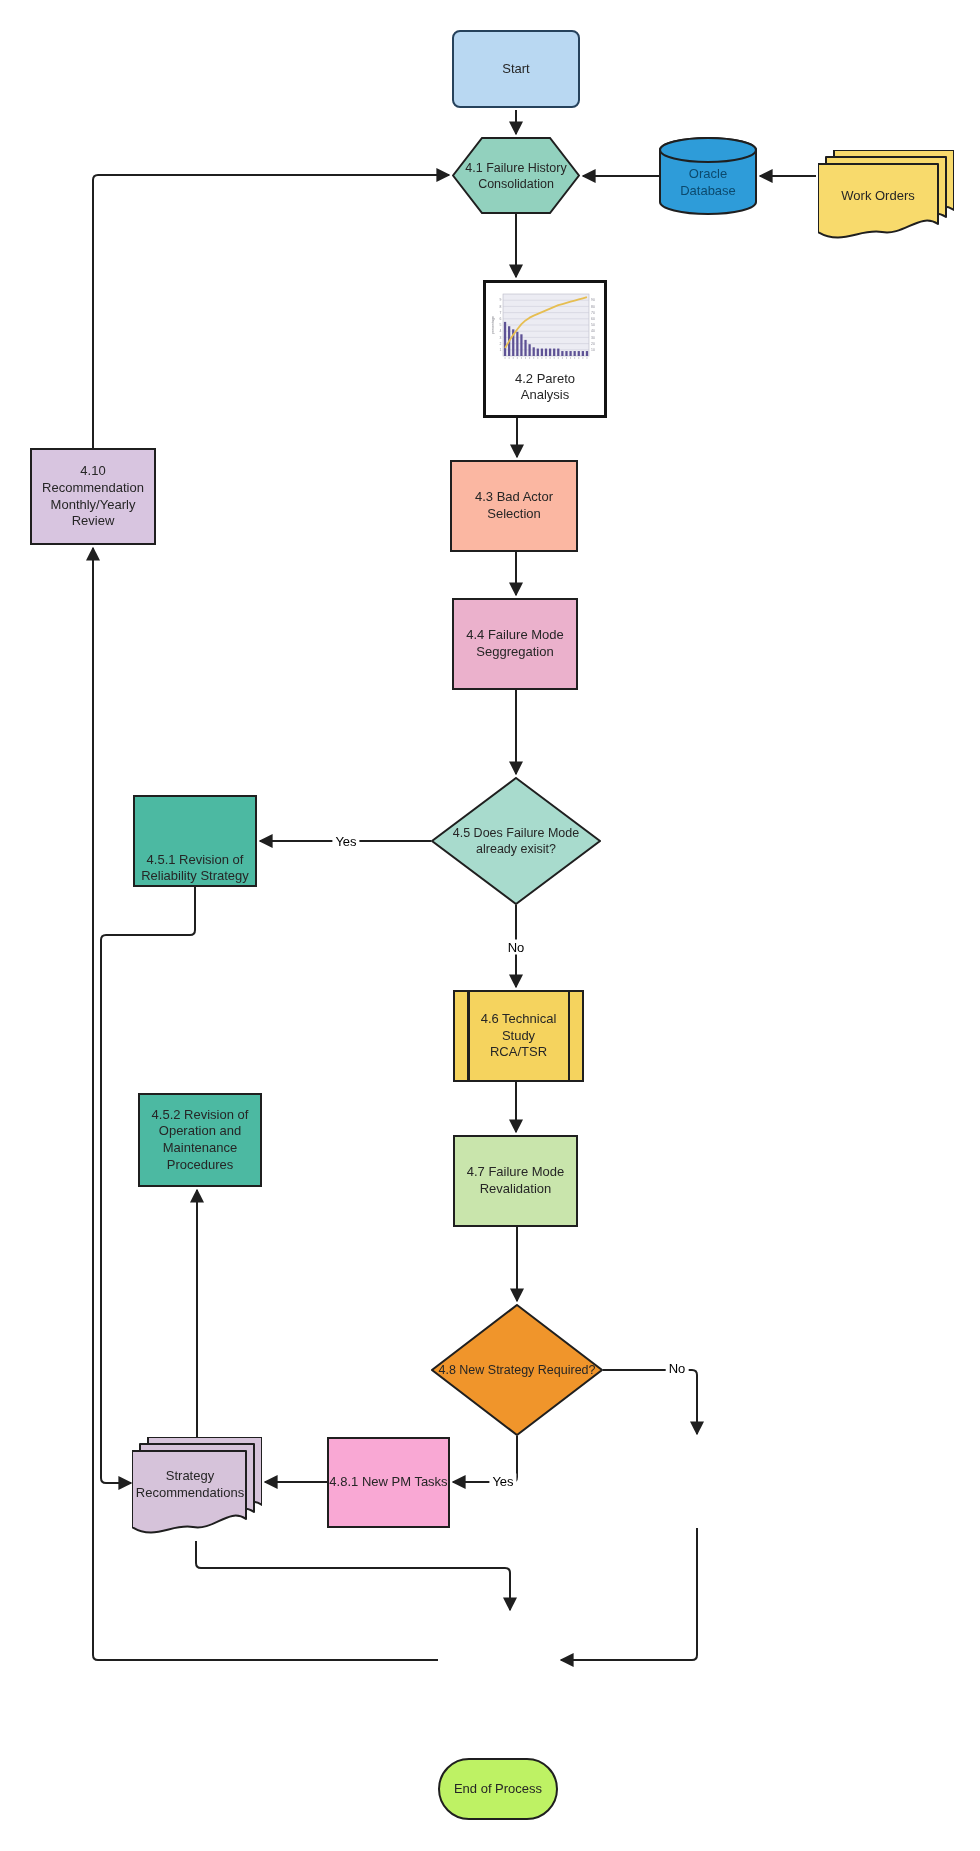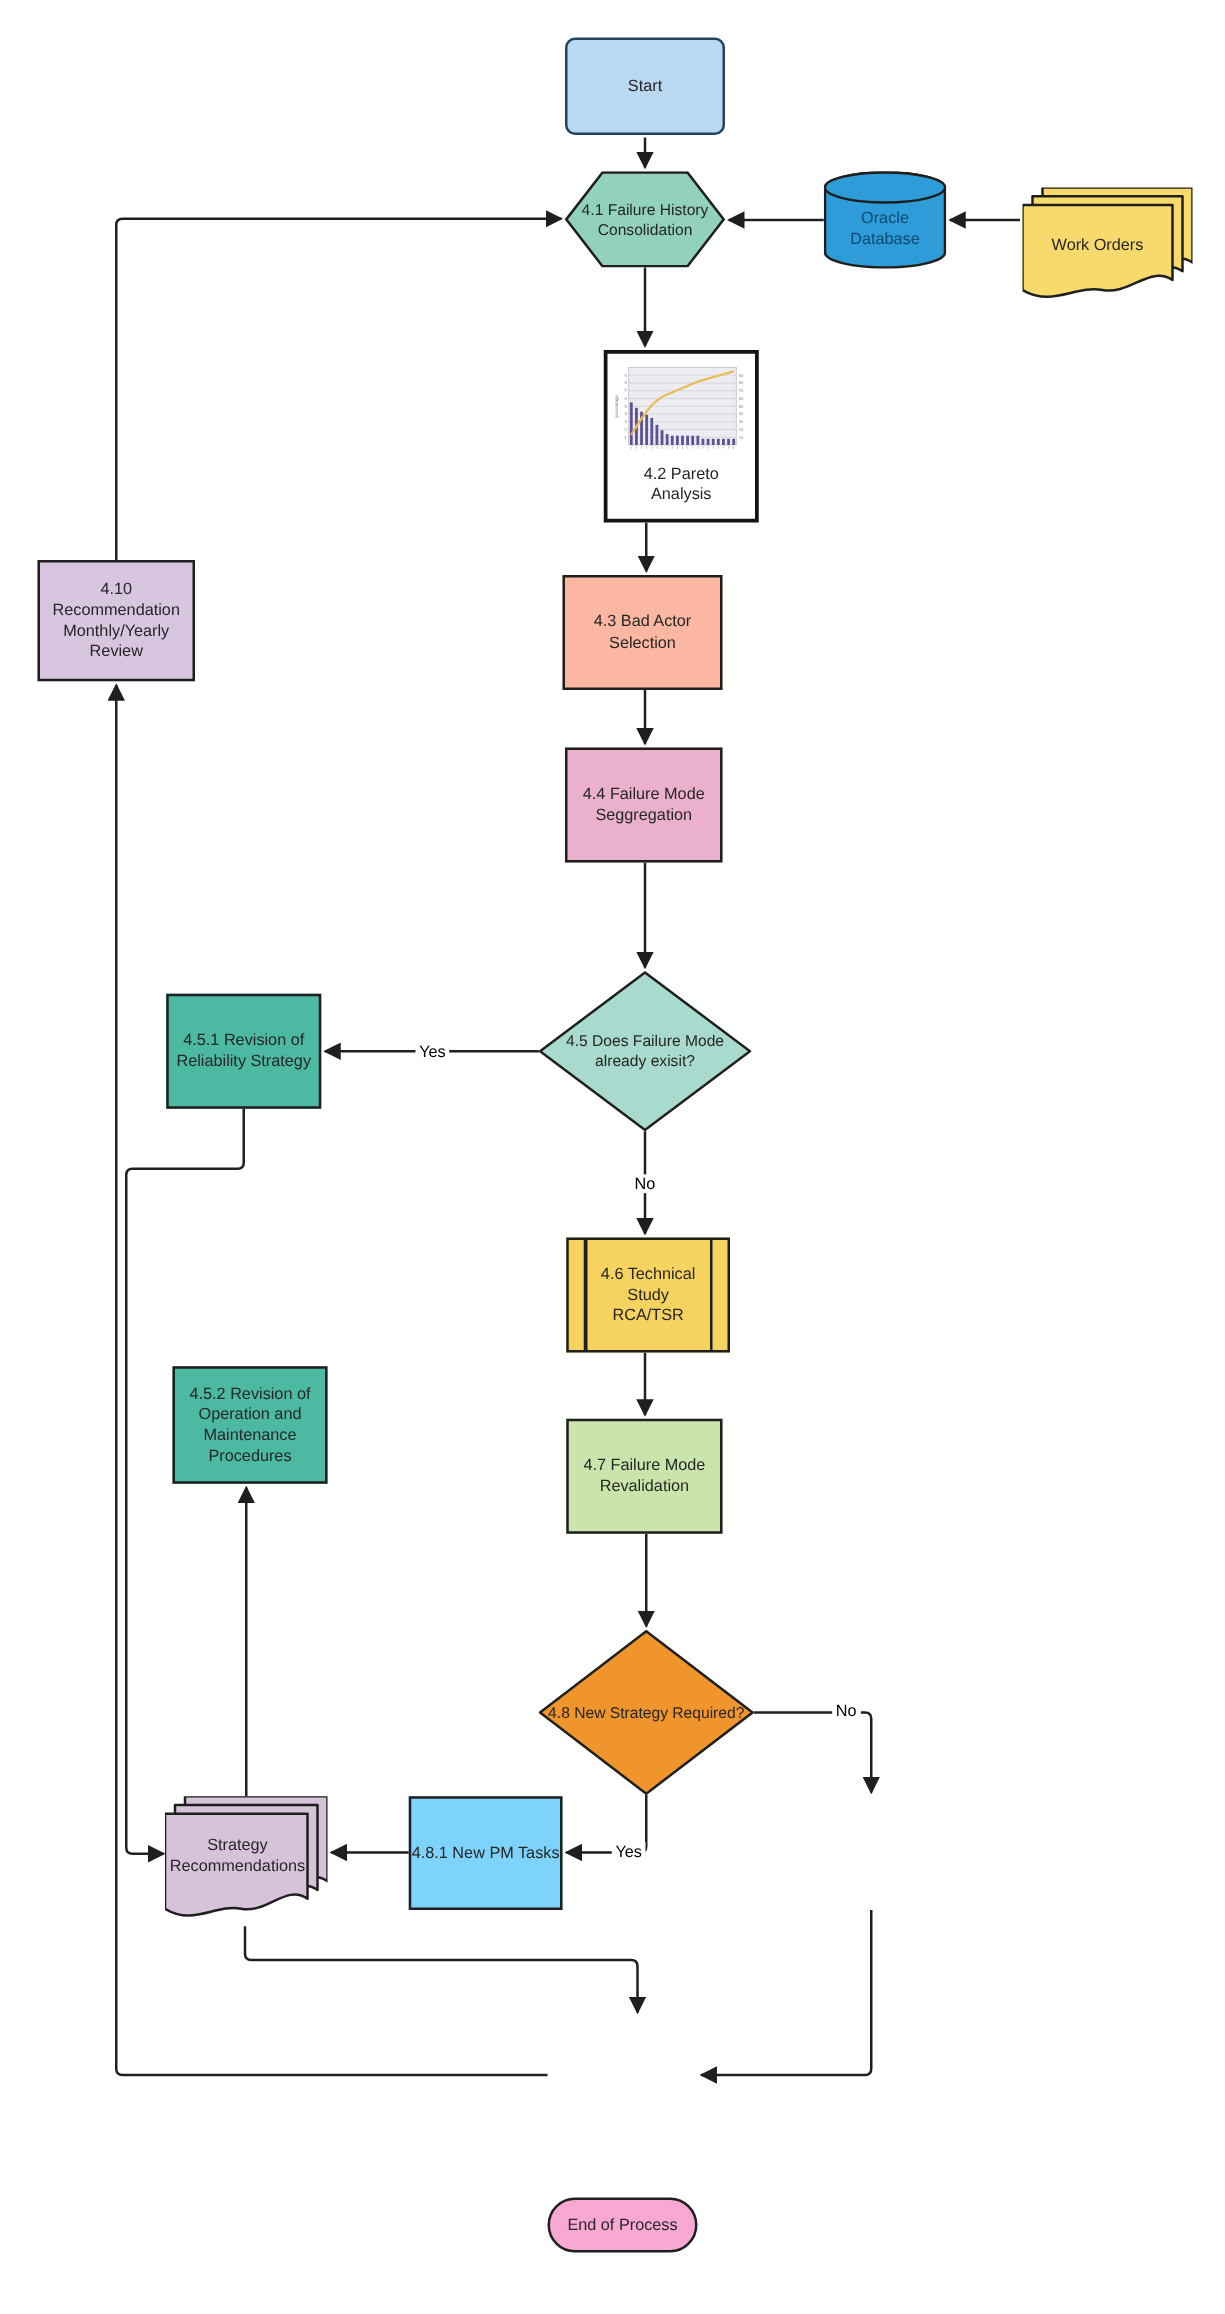--- a/index.html
+++ b/index.html
@@ -171,21 +171,21 @@
     <span>4.4 Failure Mode Seggregation</span>
   </div>
 
   <div class="node" style="left:431px;top:777px;width:170px;height:128px;">
     <svg class="shape-svg" viewBox="0 0 170 128">
       <polygon points="85,1 169,64 85,127 1,64" fill="#A8DBCD" stroke="#1f1f1f" stroke-width="2"></polygon>
     </svg>
     <div class="shape-label" style="font-size:12.5px;padding:2px 10px;">4.5 Does Failure Mode already exisit?</div>
   </div>
 
-  <div class="node rect" style="left:133px;top:795px;width:124px;height:92px;background:#4CB9A2;">
+  <div class="node rect" style="left:133px;top:795px;width:124px;height:92px;background:#4CB9A2;align-items:flex-end;">
     <span>4.5.1 Revision of Reliability Strategy</span>
   </div>
 
   <div class="node rect" style="left:30px;top:448px;width:126px;height:97px;background:#D8C5E0;">
     <span>4.10 Recommendation Monthly/Yearly Review</span>
   </div>
 
   <div class="node rect" style="left:453px;top:990px;width:131px;height:92px;background:#F5D35E;">
     <span class="pp-bar" style="left:12px;"></span>
     <span class="pp-bar" style="right:12px;"></span>
@@ -200,38 +200,38 @@
     <span>4.5.2 Revision of Operation and Maintenance Procedures</span>
   </div>
 
   <div class="node" style="left:431px;top:1304px;width:172px;height:132px;">
     <svg class="shape-svg" viewBox="0 0 172 132">
       <polygon points="86,1 171,66 86,131 1,66" fill="#F0952B" stroke="#1f1f1f" stroke-width="2"></polygon>
     </svg>
     <div class="shape-label" style="font-size:12.5px;padding:2px 0;">4.8 New Strategy Required?</div>
   </div>
 
-  <div class="node rect" style="left:327px;top:1437px;width:123px;height:91px;background:#7dd3fc;">
+  <div class="node rect" style="left:327px;top:1437px;width:123px;height:91px;background:#f9a8d4;">
     <span>4.8.1 New PM Tasks</span>
   </div>
 
 
   <div class="node" style="left:132px;top:1437px;width:130px;height:104px;">
     <svg class="shape-svg" viewBox="0 0 130 104">
       <g fill="#D6C3DA" stroke="#1f1f1f" stroke-width="2" stroke-linejoin="round">
         <path transform="translate(16,0)" d="M0,0 H114 V68 C97,56 82,80 61,76 C40,72 23,90 0,76 Z"></path>
         <path transform="translate(8,7)" d="M0,0 H114 V68 C97,56 82,80 61,76 C40,72 23,90 0,76 Z"></path>
         <path transform="translate(0,14)" d="M0,0 H114 V68 C97,56 82,80 61,76 C40,72 23,90 0,76 Z"></path>
       </g>
     </svg>
     <div class="shape-label" style="padding:14px 14px 22px 0;">Strategy Recommendations</div>
   </div>
 
 
-  <div class="node stadium" style="left:438px;top:1758px;width:120px;height:44px;background:#f9a8d4;">
+  <div class="node stadium" style="left:438px;top:1758px;width:120px;height:62px;background:#bef264;">
     <span>End of Process</span>
   </div>
 
   <span class="edge-label" style="left:346px;top:841px;">Yes</span>
   <span class="edge-label" style="left:516px;top:947px;">No</span>
   <span class="edge-label" style="left:677px;top:1368px;">No</span>
   <span class="edge-label" style="left:503px;top:1481px;">Yes</span>
 
 </div>
 

